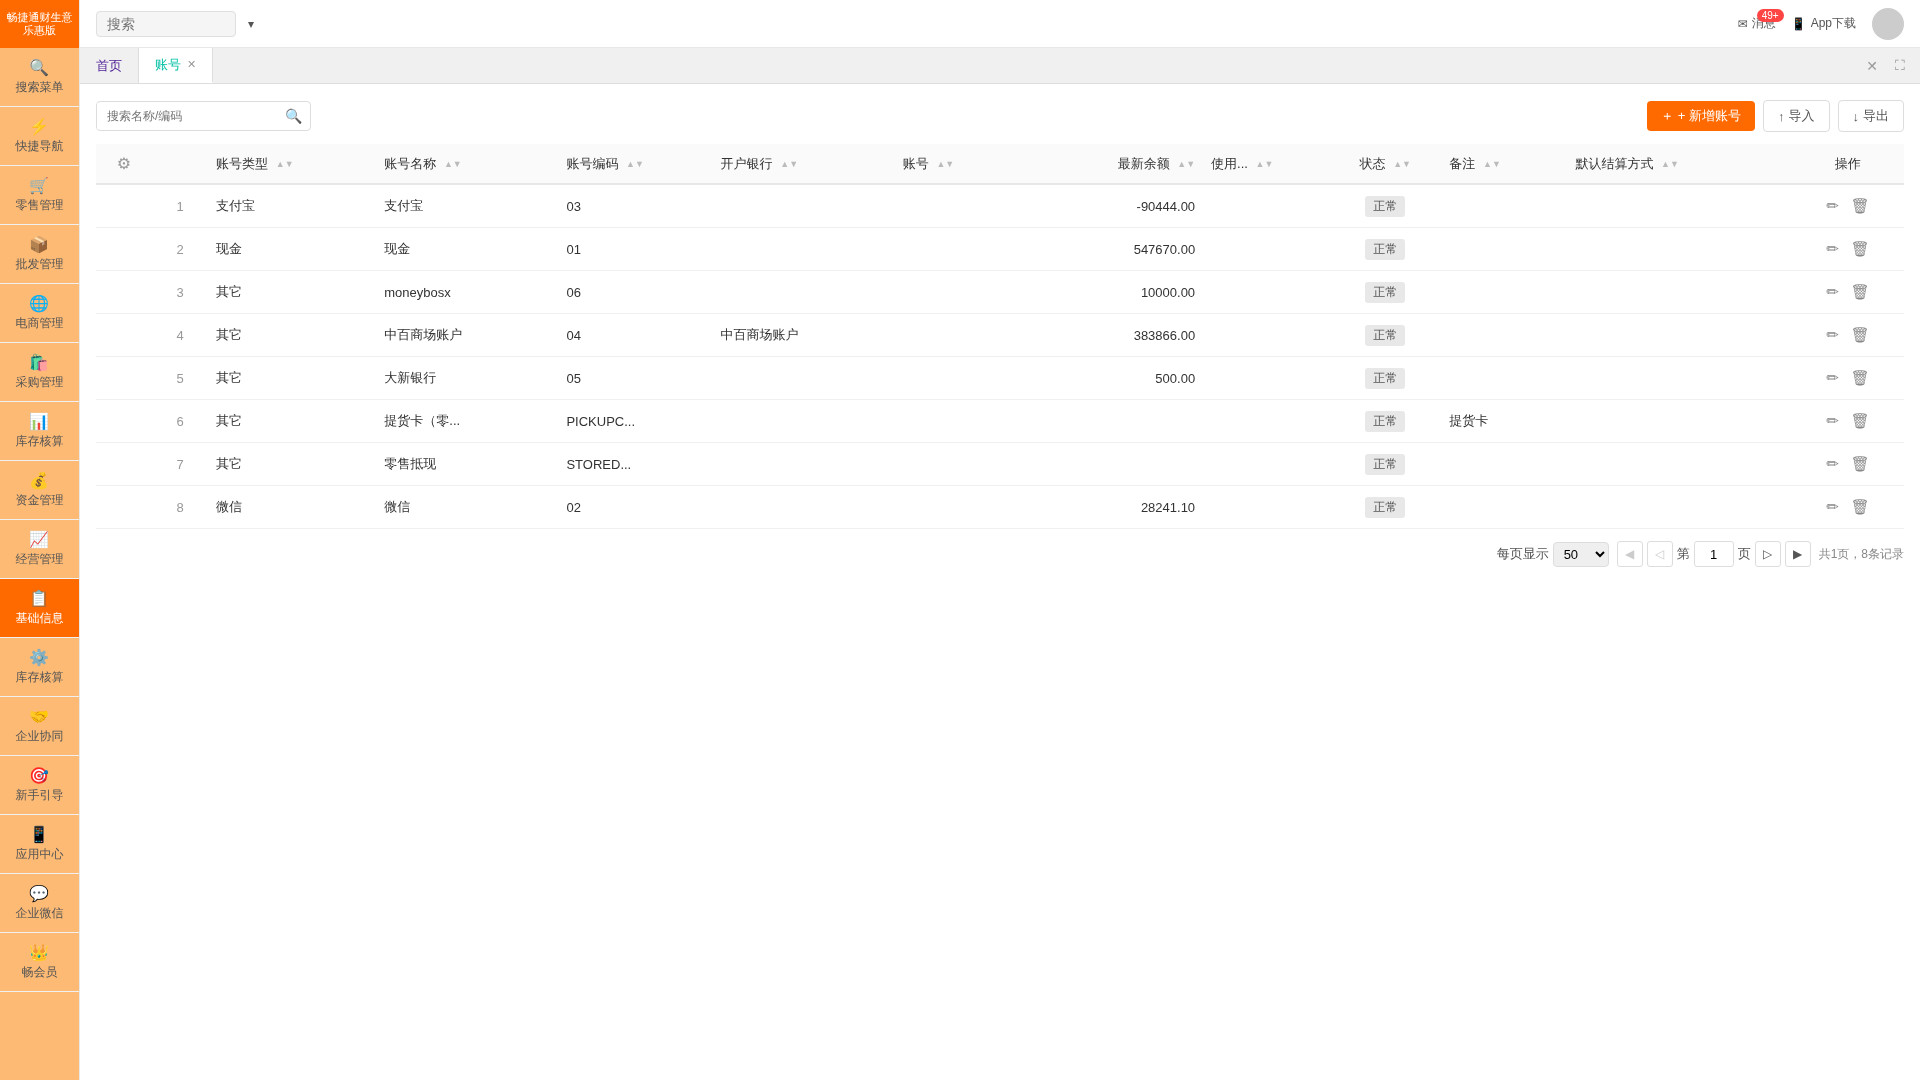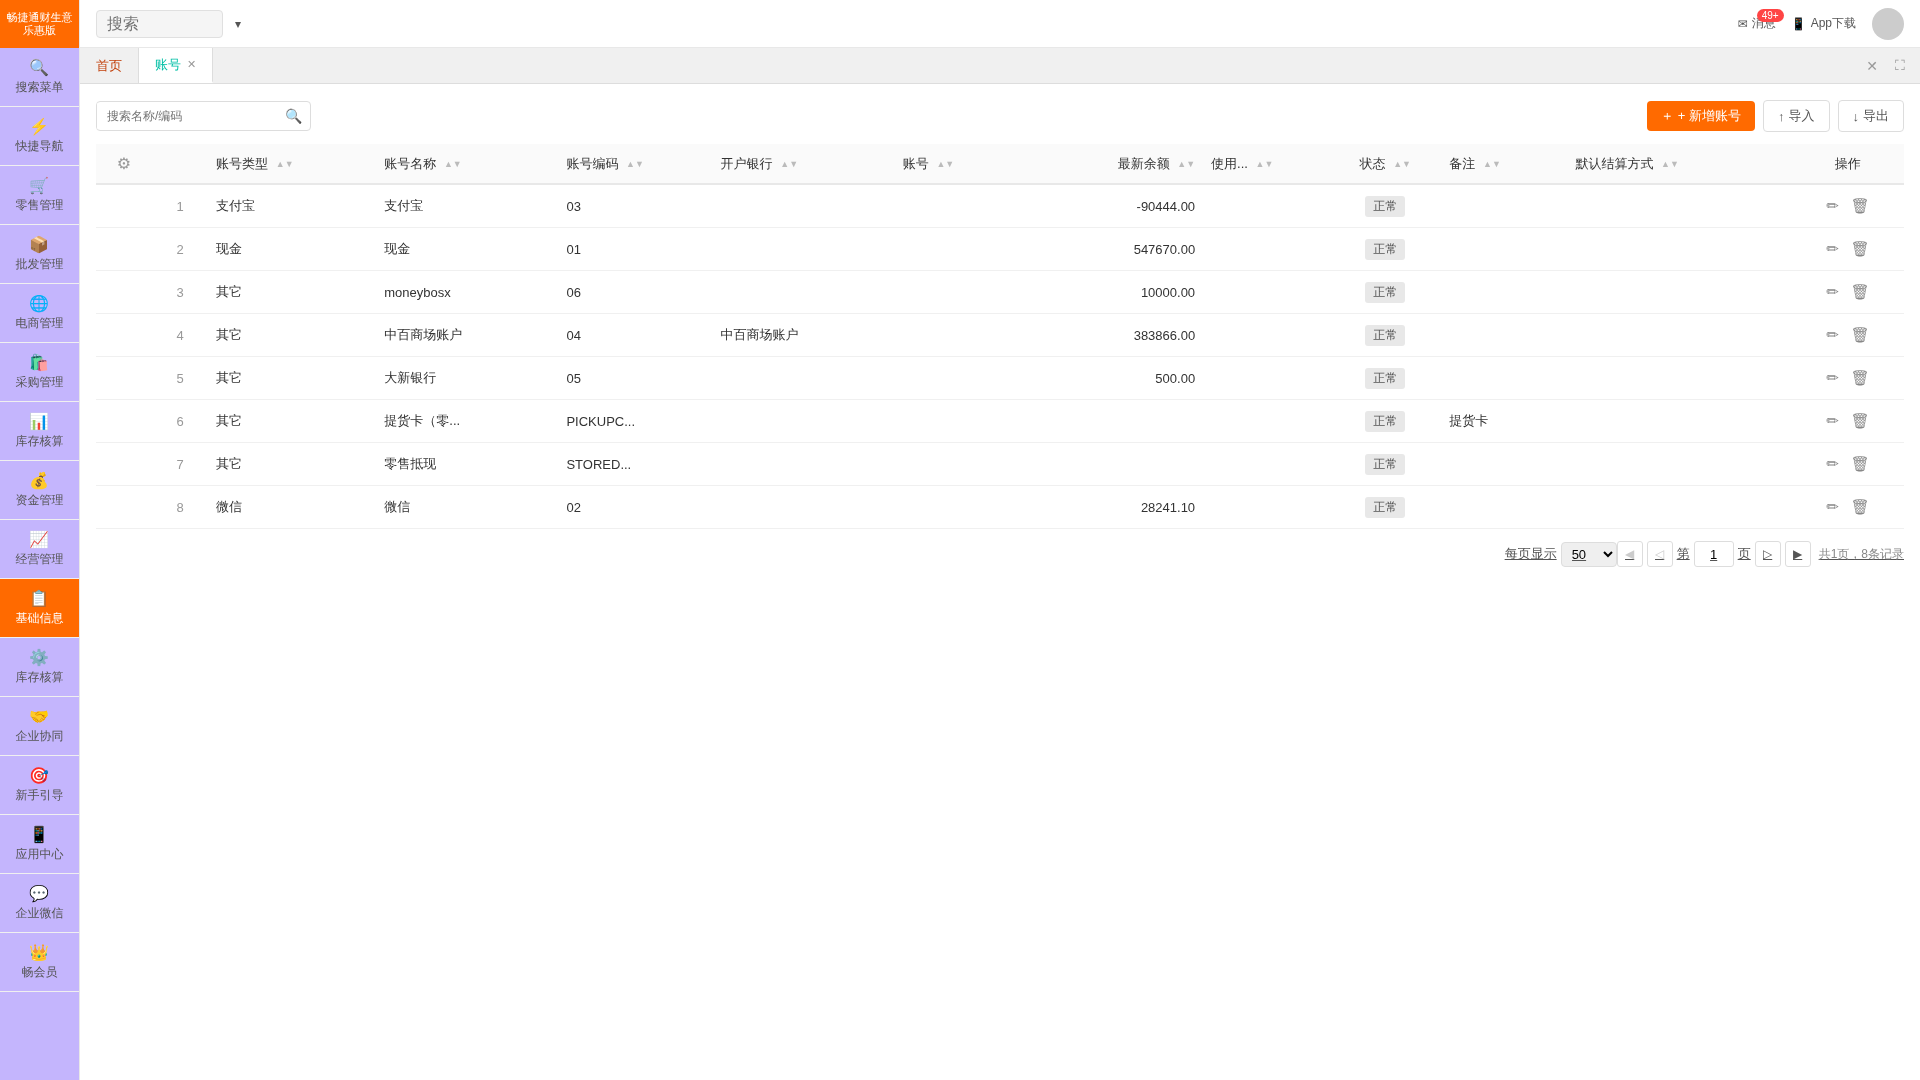--- a/index.html
+++ b/index.html
@@ -1,21 +1,21 @@
 <!DOCTYPE html>
 <html><head>
   <meta charset="utf-8">
   <style>
     * { box-sizing: border-box; margin: 0; padding: 0; }
     body { font-family: 'Microsoft YaHei', Arial, sans-serif; font-size: 13px; background: #f5f5f5; display: flex; height: 1080px; overflow: hidden; }
 
     
     .sidebar {
       width: 80px;
-      background: #c4b5fd;
+      background: #fdba74;
       display: flex;
       flex-direction: column;
       border-right: 1px solid #e8e8e8;
       flex-shrink: 0;
     }
     .sidebar-logo {
       background: #ff6a00;
       height: 48px;
       display: flex;
       align-items: center;
@@ -65,22 +65,22 @@
     .topbar-left {
       display: flex;
       align-items: center;
       gap: 12px;
     }
     .topbar-search {
       background: #f5f5f5;
       border: 1px solid #e0e0e0;
       border-radius: 4px;
       padding: 4px 10px;
-      font-size: 16px;
-      width: 127px;
+      font-size: 14px;
+      width: 140px;
       color: #999;
     }
     .topbar-dropdown {
       display: flex;
       align-items: center;
       gap: 4px;
       cursor: pointer;
       color: #555;
       font-size: 12px;
     }
@@ -135,21 +135,21 @@
     }
     .tab {
       height: 100%;
       display: flex;
       align-items: center;
       padding: 0 16px;
       gap: 6px;
       cursor: pointer;
       font-size: 13px;
       border-right: 1px solid #ddd;
-      color: #c2410c;
+      color: #4c1d95;
       background: #f0f0f0;
     }
     .tab.active {
       background: #fff;
       color: #00bfa5;
       border-bottom: 2px solid #fff;
     }
     .tab-close {
       font-size: 11px;
       color: #999;
@@ -308,23 +308,23 @@
       color: #999;
       font-size: 16px;
     }
 
     
     .pagination {
       display: flex;
       align-items: center;
       justify-content: flex-end;
       padding: 12px 0 0;
+      gap: 8px;
       font-size: 13px;
       color: #555;
-      text-decoration: underline;
     }
     .pagination-per-page {
       display: flex;
       align-items: center;
       gap: 4px;
     }
     .pagination-select {
       border: 1px solid #ddd;
       border-radius: 4px;
       padding: 3px 6px;

